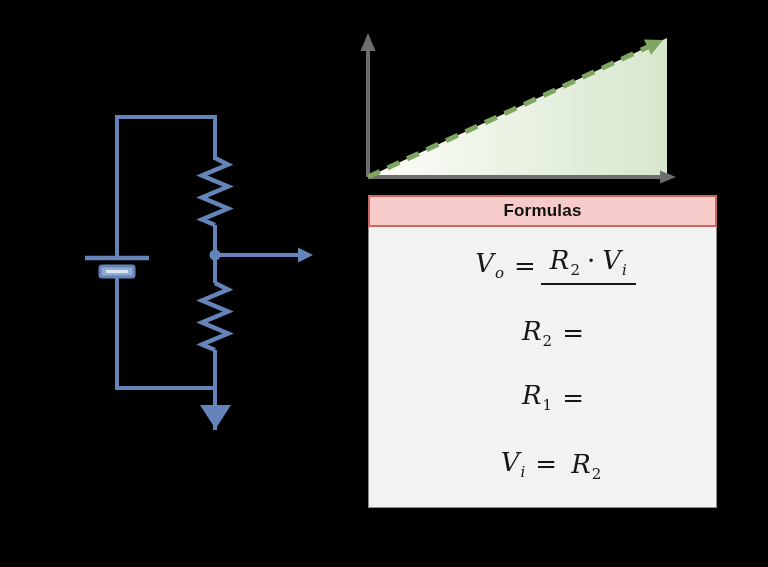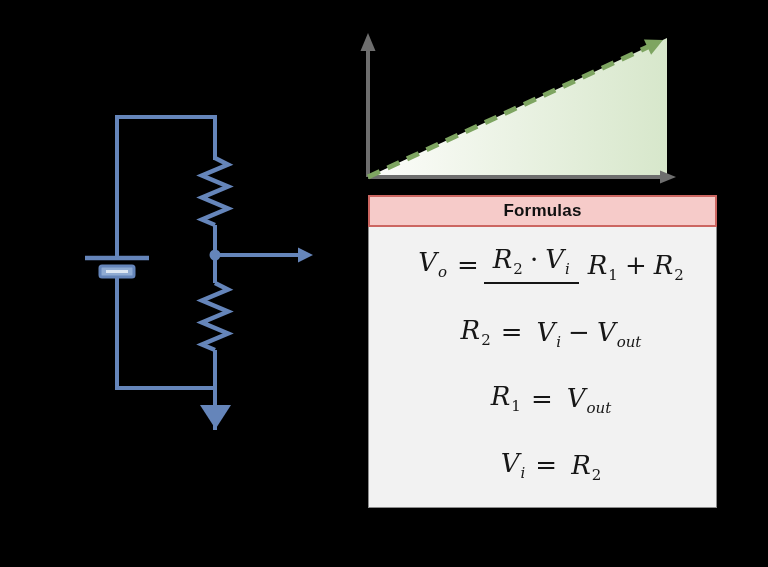--- a/index.html
+++ b/index.html
@@ -101,35 +101,32 @@
   </svg>
 
   <div class="panel">
     <div class="panel-header">Formulas</div>
     <div class="panel-body" id="formula-list">
         <div class="formula-row">
           <span><span class="var">V</span><span class="sub it">o</span></span>
           <span class="eq">=</span>
           <span class="frac">
             <span class="num"><span class="var">R</span><span class="sub">2</span><span class="op">·</span><span class="var">V</span><span class="sub it">i</span></span>
-            <span class="den"><span class="var">R</span><span class="sub">1</span><span class="op">+</span><span class="var">R</span><span class="sub">2</span></span>
           </span>
         </div>
         <div class="formula-row">
           <span><span class="var">R</span><span class="sub">2</span></span>
           <span class="eq">=</span>
           <span class="frac">
-            <span class="den"><span class="var">V</span><span class="sub it">i</span><span class="op">−</span><span class="var">V</span><span class="sub it">out</span></span>
           </span>
         </div>
         <div class="formula-row">
           <span><span class="var">R</span><span class="sub">1</span></span>
           <span class="eq">=</span>
           <span class="frac">
-            <span class="den"><span class="var">V</span><span class="sub it">out</span></span>
           </span>
         </div>
         <div class="formula-row">
           <span><span class="var">V</span><span class="sub it">i</span></span>
           <span class="eq">=</span>
           <span class="frac">
             <span class="den"><span class="var">R</span><span class="sub">2</span></span>
           </span>
         </div>
       </div>

